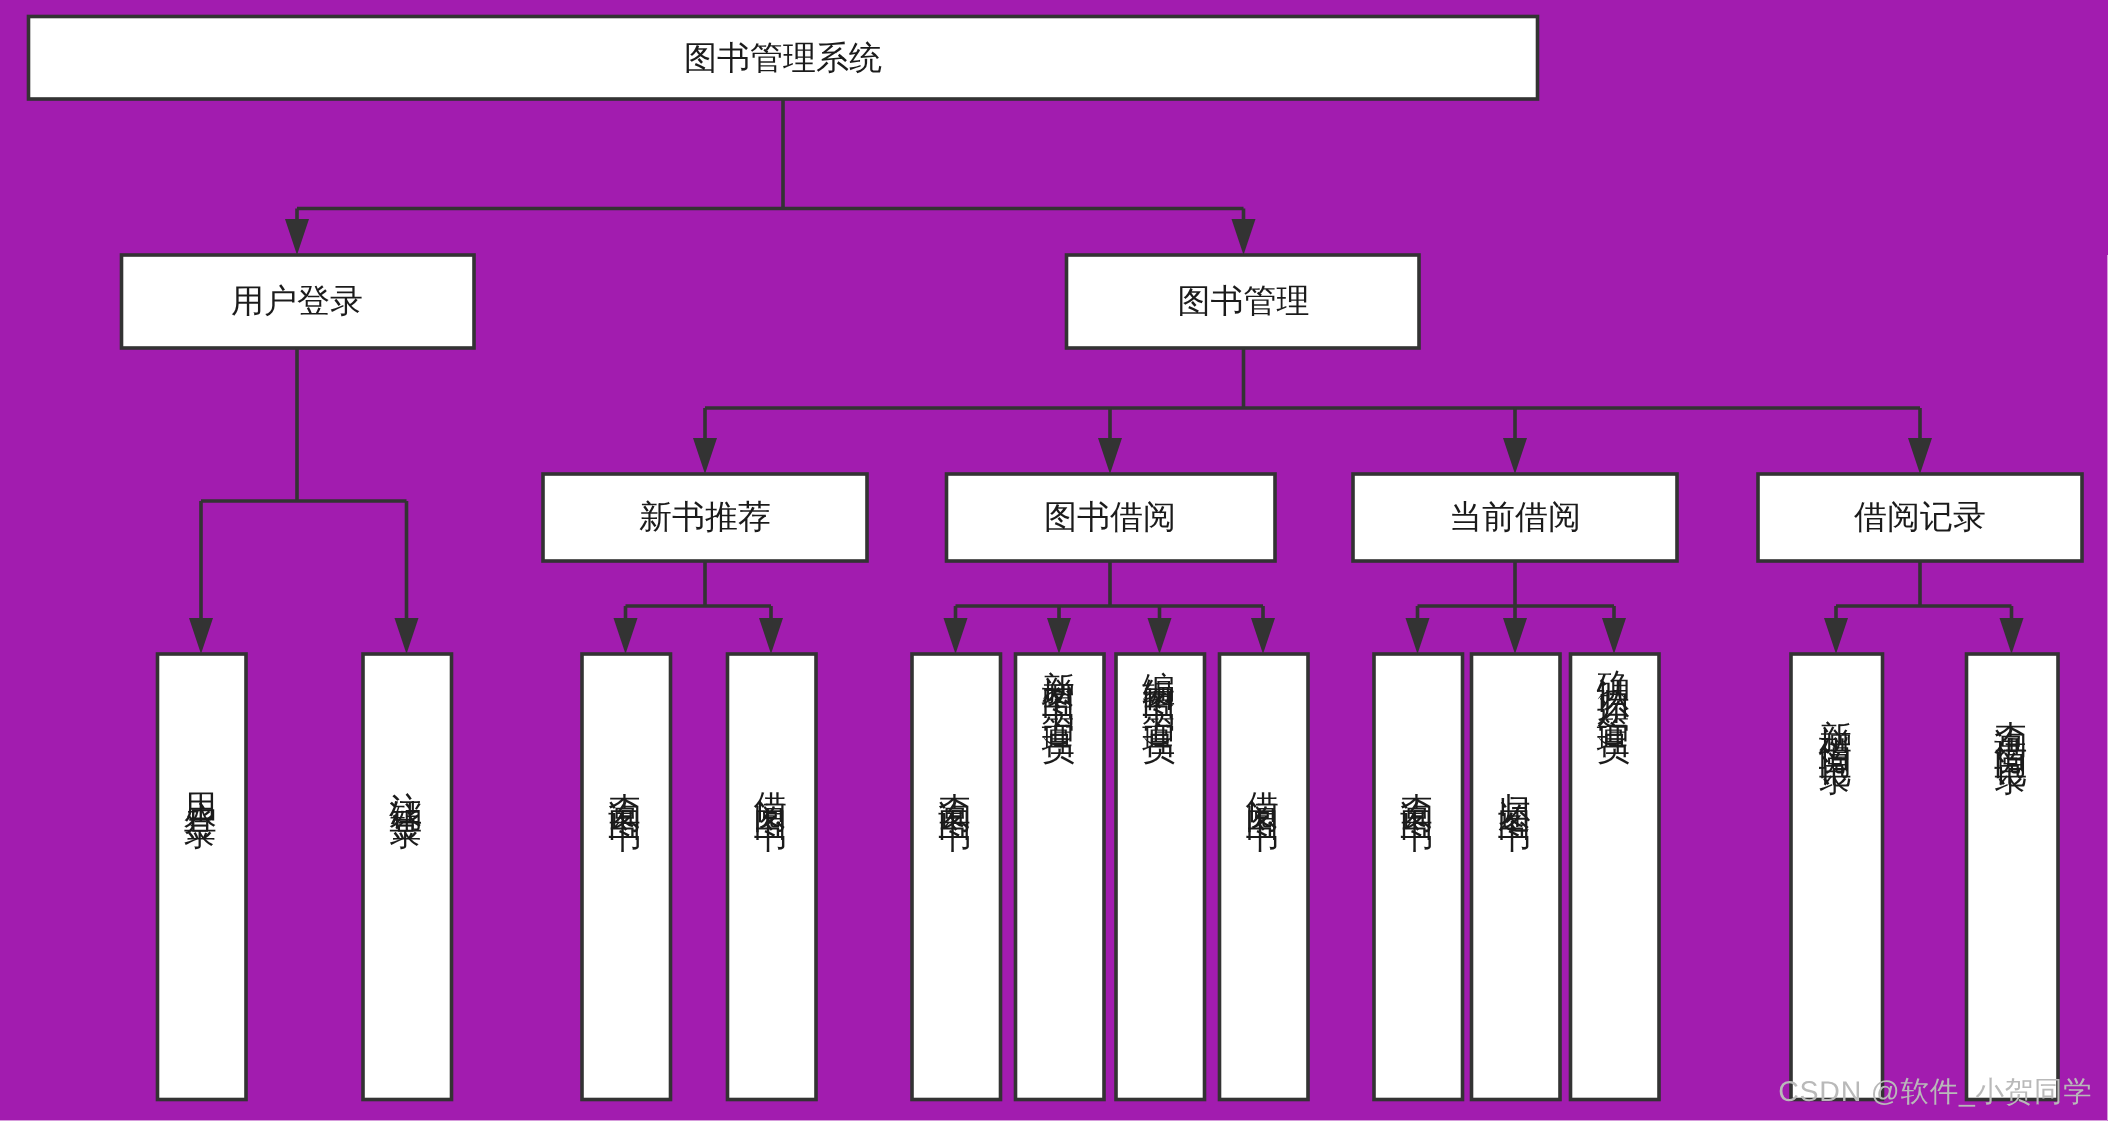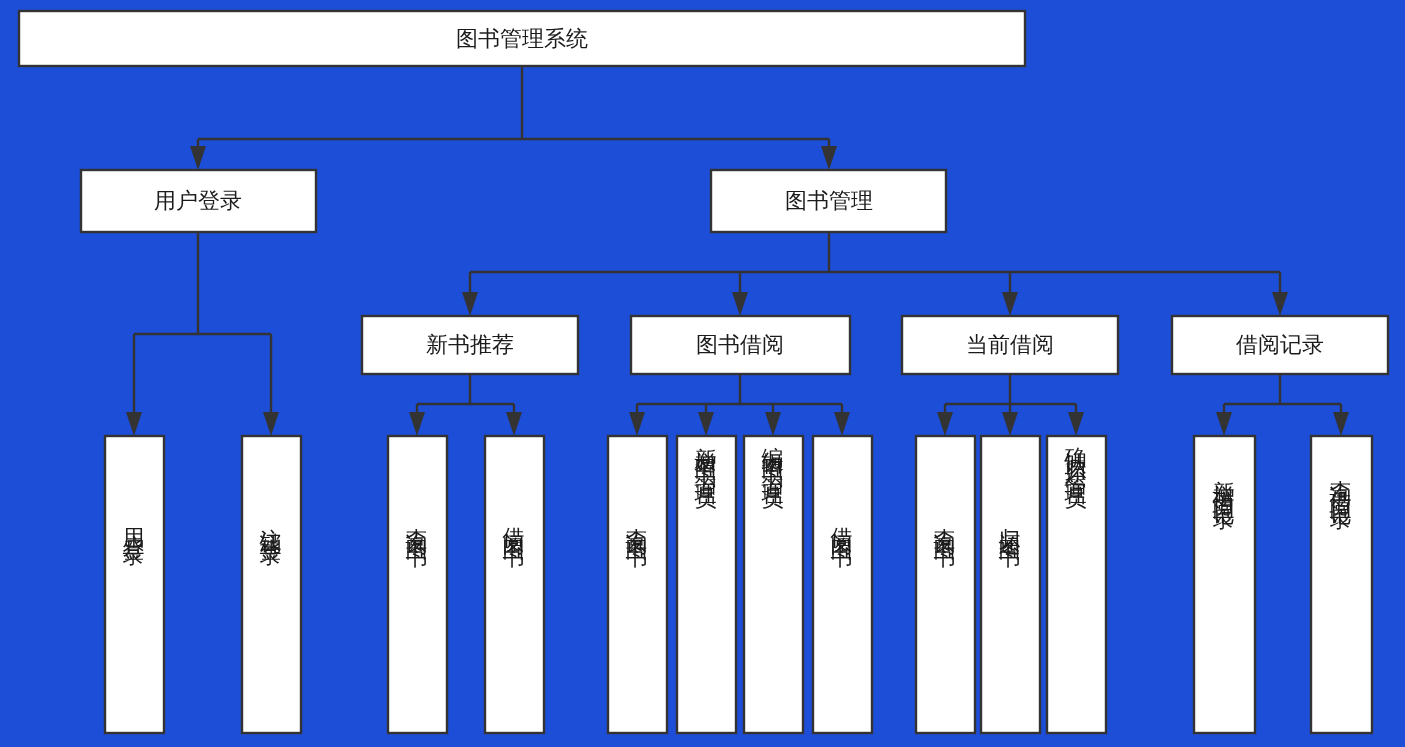--- a/index.html
+++ b/index.html
@@ -7,21 +7,21 @@
     padding: 0;
     background: #ffffff;
   }
   body {
     font-family: "Liberation Sans", "DejaVu Sans", sans-serif;
   }
   #stage {
     position: relative;
     width: 1405px;
     height: 747px;
-    background: #1d4ed8;
+    background: #a21caf;
     overflow: hidden;
   }
   svg.diagram {
     position: absolute;
     left: 0;
     top: 0;
     width: 1405px;
     height: 747px;
   }
   .node-box {
@@ -219,14 +219,15 @@
       <rect class="node-box" x="1194" y="436" width="61" height="297"></rect>
       <text class="node-label-v" x="1224" y="480" writing-mode="tb" glyph-orientation-vertical="0" letter-spacing="6">新增借阅记录</text>
     </g>
     <g>
       <rect class="node-box" x="1311" y="436" width="61" height="297"></rect>
       <text class="node-label-v" x="1341" y="480" writing-mode="tb" glyph-orientation-vertical="0" letter-spacing="6">查询借阅记录</text>
     </g>
 
   </svg>
 
+  <div class="watermark">CSDN @软件_小贺同学</div>
 
 </div>
 
 </body></html>

